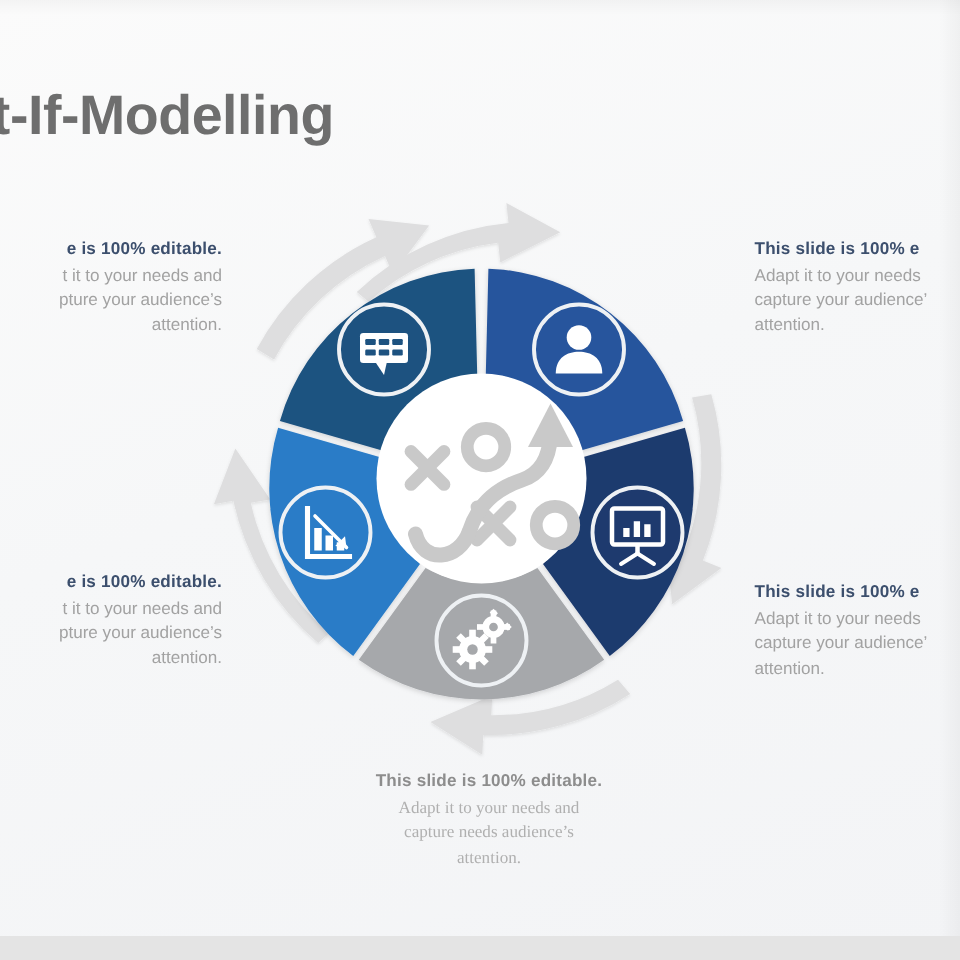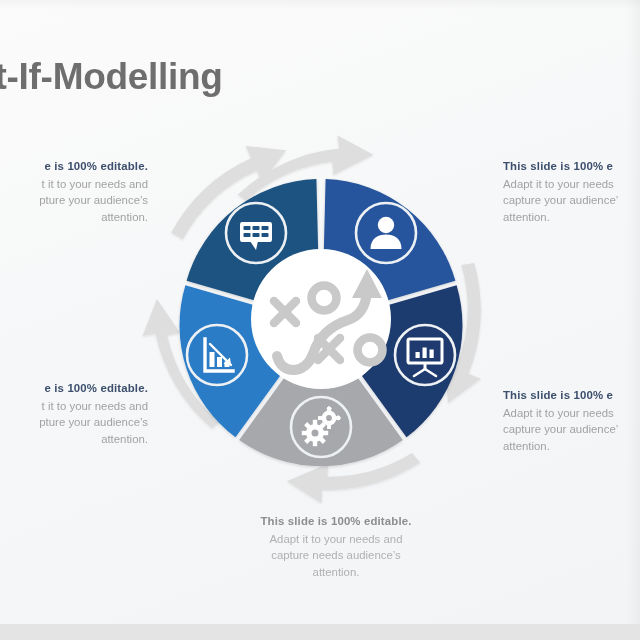--- a/index.html
+++ b/index.html
@@ -98,24 +98,24 @@
   }
   .txt-center {
     text-align: center;
     width: 260px;
   }
 
   #txt-tl { left: -72px; top: 158px; }
   #txt-bl { left: -72px; top: 380px; }
   #txt-tr { left: 503px; top: 158px; }
   #txt-br { left: 503px; top: 387px; }
-  #txt-bc { left: 206px; top: 513px; }
+  #txt-bc { left: 196px; top: 513px; }
 
   #txt-bc .head { color: #8d8d8d; }
-  #txt-bc .body { color: #b0b0b0; }
+  #txt-bc .body { color: #b0b0b0; font-family: Liberation Serif, serif; }
 
   
   #diagram {
     position: absolute;
     left: 130px;
     top: 128px;
     width: 382px;
     height: 382px;
   }
   #diagram svg { display: block; }

